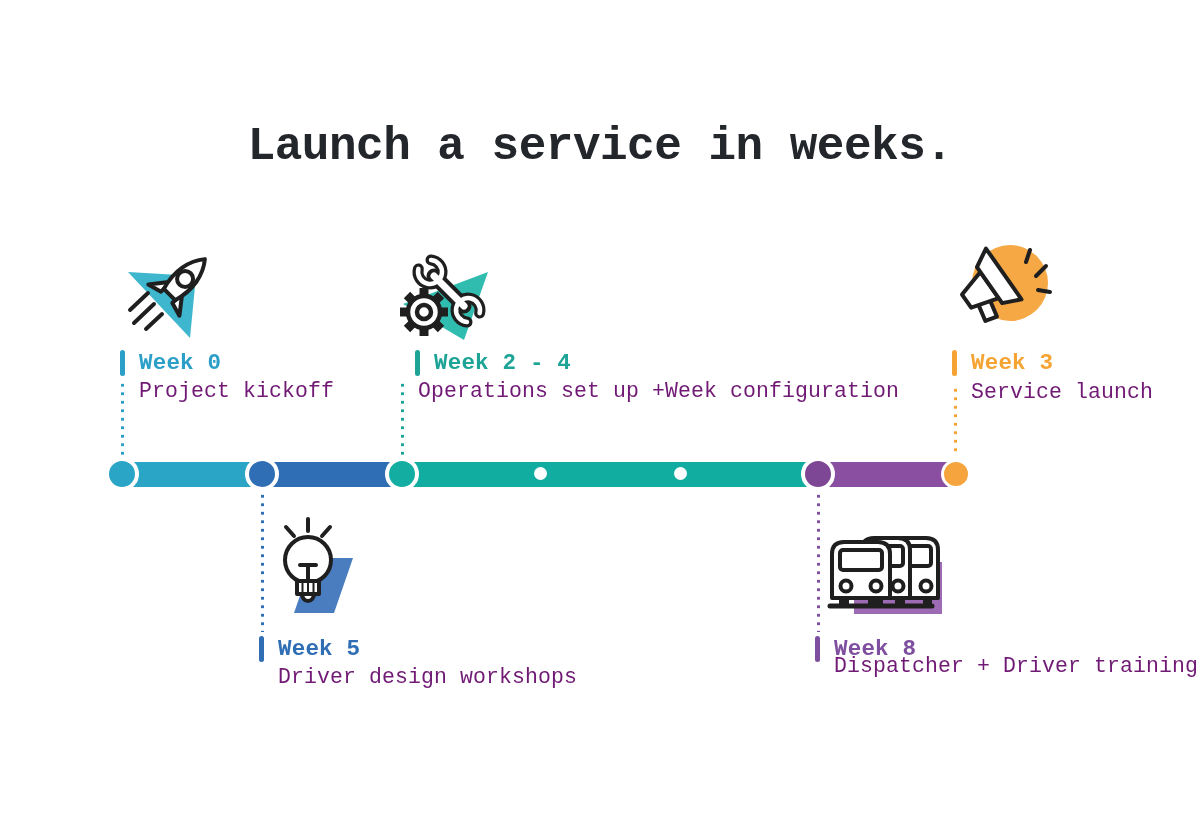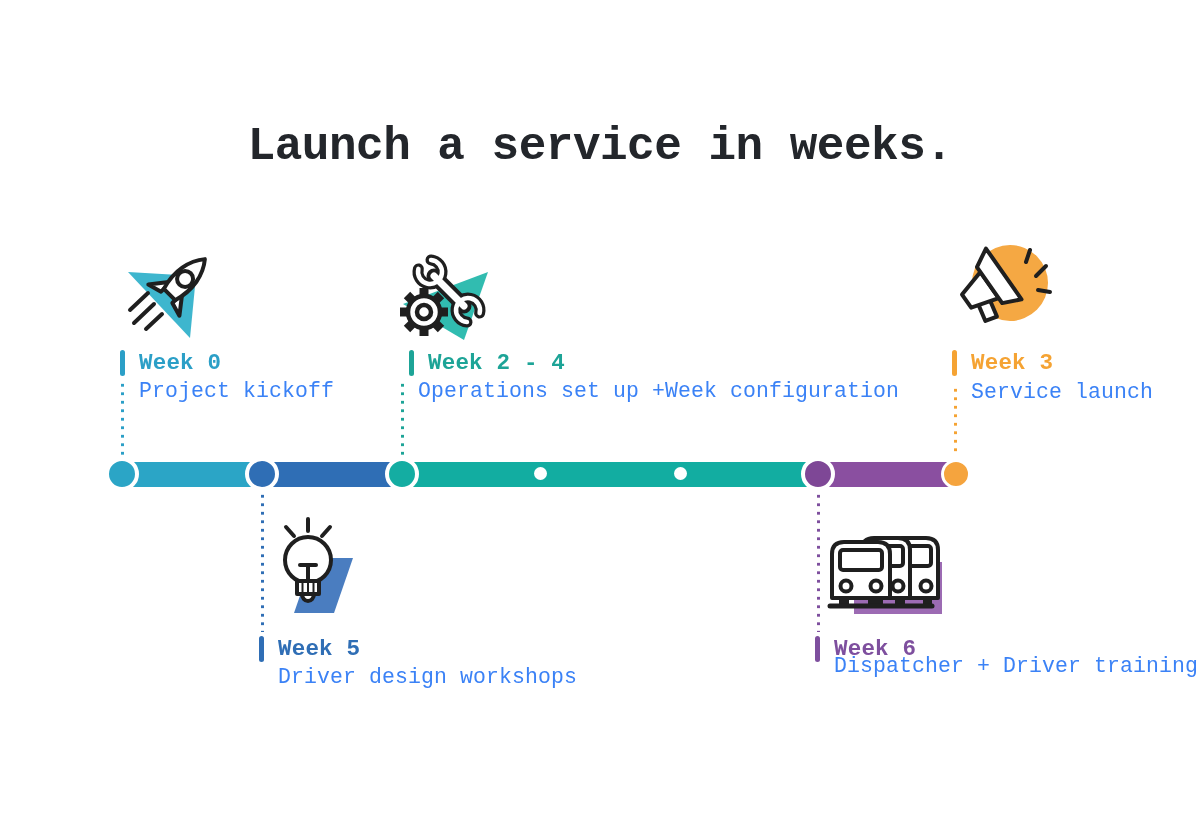--- a/index.html
+++ b/index.html
@@ -42,23 +42,23 @@
   .milestone{position:absolute;z-index:4;}
   .m0{left:118px;top:246px;width:340px;height:170px}
   .m24{left:394px;top:248px;width:440px;height:170px}
   .m6{left:955px;top:238px;width:240px;height:180px}
   .m1{left:264px;top:505px;width:340px;height:200px}
   .m5{left:824px;top:526px;width:340px;height:180px}
   .icon{position:absolute;left:0;top:0;}
   .label-row{position:absolute;display:flex;align-items:center;gap:14px;height:28px;white-space:nowrap;}
   .vbar{width:5px;height:26px;border-radius:2.5px;background:var(--c);flex:0 0 auto;}
   .week{font-size:22.5px;font-weight:700;color:var(--c);letter-spacing:0.2px;}
-  .desc{position:absolute;font-size:21.5px;color:#3b82f6;white-space:nowrap;letter-spacing:0.1px;}
+  .desc{position:absolute;font-size:21.5px;color:#701a75;white-space:nowrap;letter-spacing:0.1px;}
   .m0  .label-row{left:2px;top:103px}   .m0  .desc{left:21px;top:133px}
-  .m24 .label-row{left:15px;top:101px}   .m24 .desc{left:24px;top:131px}
+  .m24 .label-row{left:21px;top:101px}   .m24 .desc{left:24px;top:131px}
   .m6  .label-row{left:-3px;top:111px}  .m6  .desc{left:16px;top:142px}
   .m1  .label-row{left:-5px;top:130px}  .m1  .desc{left:14px;top:160px}
   .m5  .label-row{left:-9px;top:109px}  .m5  .desc{left:10px;top:128px}
   svg .ink{stroke:#1f1f1f;fill:#fff;stroke-width:4;stroke-linejoin:round;}
   svg .inkline{stroke:#1f1f1f;fill:none;stroke-width:4;stroke-linecap:round;}
 </style>
 </head>
 <body>
 
 <div class="canvas">
@@ -213,18 +213,18 @@
           <rect x="41" y="56" width="10" height="6" fill="#1f1f1f"></rect>
         <path class="ink" d="M0,12 Q0,0 12,0 L46,0 Q58,0 58,12 L58,56 L0,56 Z"></path>
         <rect class="ink" x="8" y="8" width="42" height="20" rx="3"></rect>
         <circle class="ink" cx="14" cy="44" r="5.5"></circle>
           <circle class="ink" cx="44" cy="44" r="5.5"></circle>
       </g>
       <line x1="6" y1="80" x2="108" y2="80" stroke="#1f1f1f" stroke-width="5" stroke-linecap="round"></line>
     </svg>
     <div class="label-row">
       <span class="vbar"></span>
-      <span class="week">Week 6</span>
+      <span class="week">Week 8</span>
     </div>
     <div class="desc">Dispatcher + Driver training</div>
   </div>
 
 </div>
 
 </body></html>

